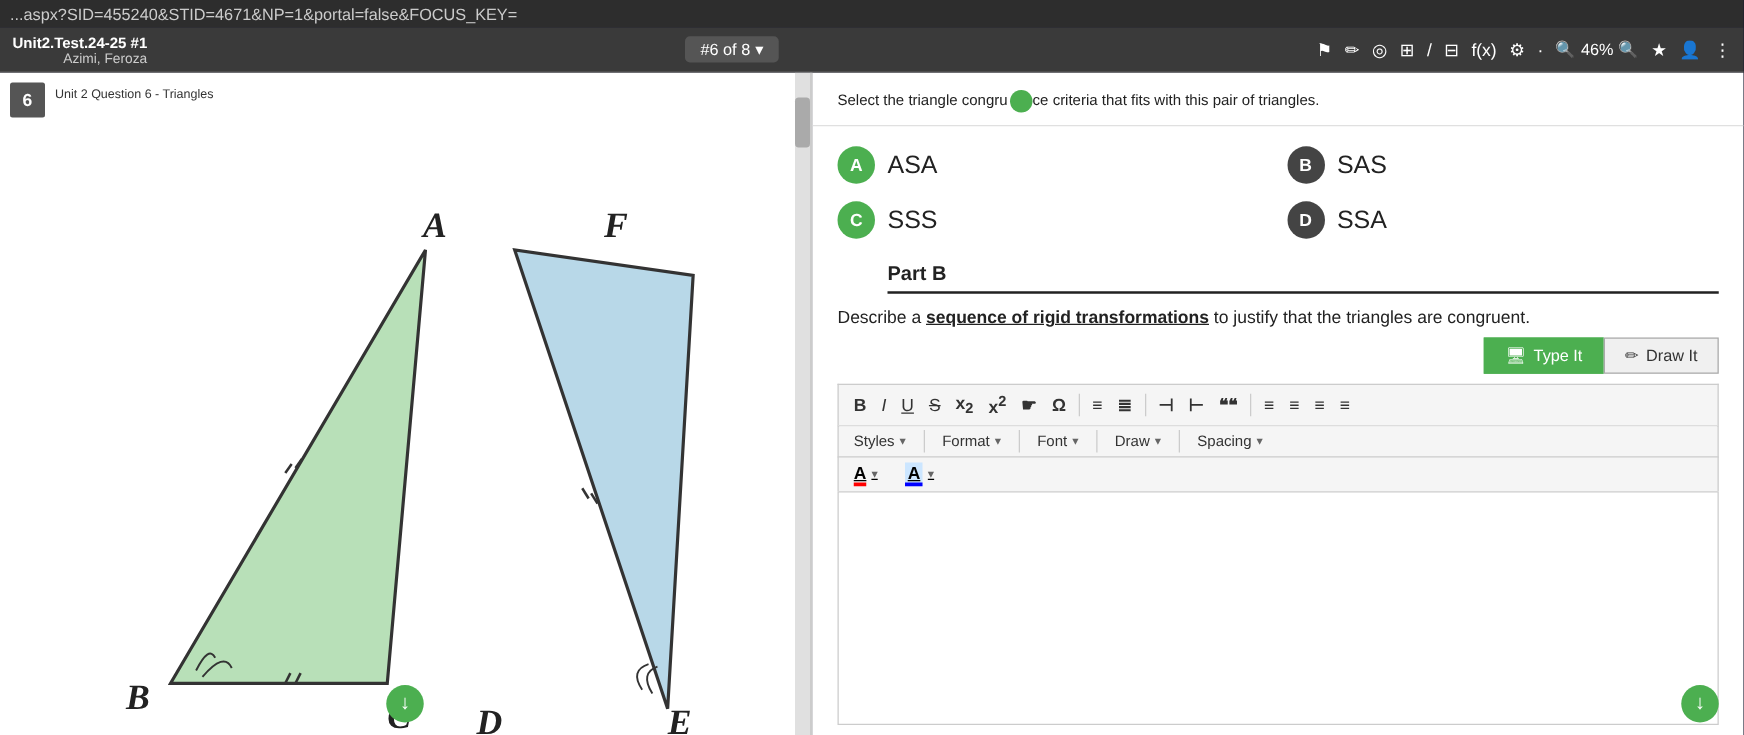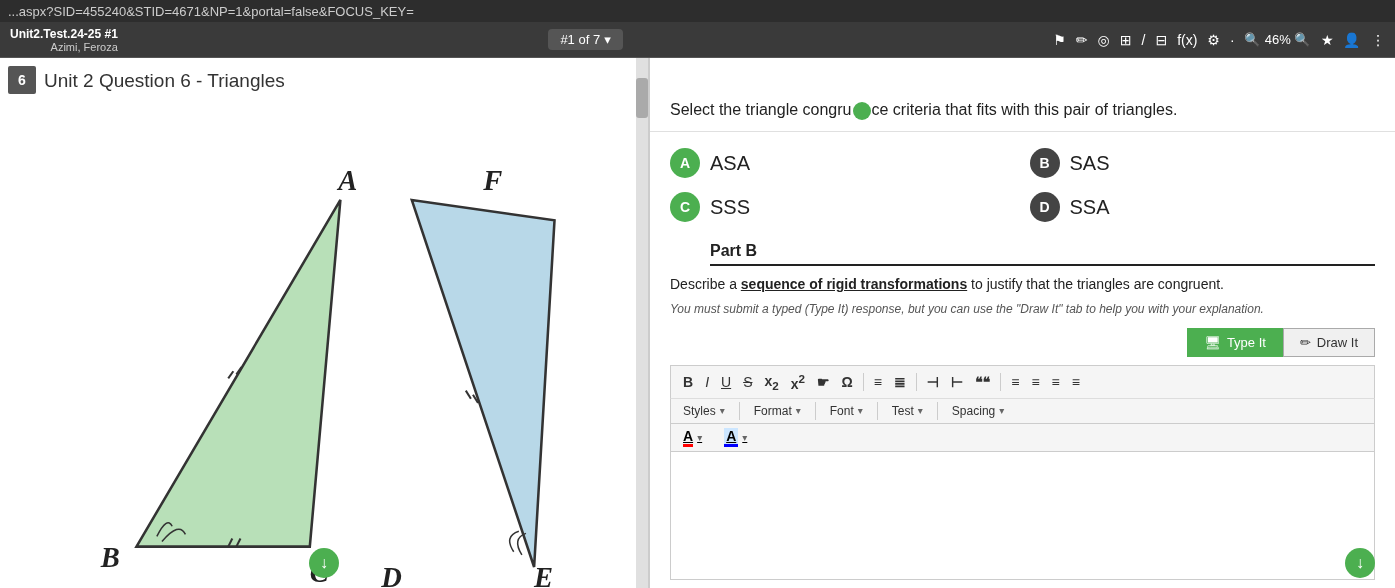--- a/index.html
+++ b/index.html
@@ -122,21 +122,21 @@
       height: 40px;
       background: #aaa;
       border-radius: 3px;
       position: absolute;
       top: 20px;
     }
     .question-label {
       position: absolute;
       top: 12px;
       left: 44px;
-      font-size: 19px;
+      font-size: 10px;
       color: #333;
       font-weight: normal;
     }
 
     
     .diagram-svg {
       position: absolute;
       top: 40px;
       left: 10px;
       width: 620px;
@@ -148,25 +148,24 @@
       flex: 1;
       background: #fff;
       display: flex;
       flex-direction: column;
       overflow: hidden;
       position: relative;
     }
 
     .question-text {
       padding: 14px 20px 10px 20px;
-      font-size: 16px;
+      font-size: 12px;
       color: #222;
       line-height: 1.4;
       border-bottom: 1px solid #e0e0e0;
-      margin-top: 27px;
     }
 
     
     .options-grid {
       display: grid;
       grid-template-columns: 1fr 1fr;
       gap: 14px;
       padding: 16px 20px;
     }
     .option {
@@ -397,21 +396,21 @@
   <span>...aspx?SID=455240&amp;STID=4671&amp;NP=1&amp;portal=false&amp;FOCUS_KEY=</span>
 </div>
 
 <div class="header">
   <div class="header-left">
     <span class="header-title">Unit2.Test.24-25 #1</span>
     <span class="header-subtitle">Azimi, Feroza</span>
   </div>
   <div class="header-center">
     <div class="question-badge">
-      <span>#1 of 7</span>
+      <span>#6 of 8</span>
       <span>▾</span>
     </div>
   </div>
   <div class="header-right">
     <span>⚑</span>
     <span>✏</span>
     <span>◎</span>
     <span>⊞</span>
     <span>/</span>
     <span>⊟</span>
@@ -497,21 +496,20 @@
       </div>
     </div>
 
     <div class="part-b-section">
       <div class="part-b-header">Part B</div>
 
       <div class="part-b-desc">
         <span>Describe a </span><strong>sequence of rigid transformations</strong><span> to justify that the triangles are congruent.</span>
       </div>
 
-      <div class="part-b-note">You must submit a typed (Type It) response, but you can use the "Draw It" tab to help you with your explanation.</div>
 
       <div class="tab-buttons">
         <button class="tab-btn active">
           <span>🖥</span>
           <span>Type It</span>
         </button>
         <button class="tab-btn inactive">
           <span>✏</span>
           <span>Draw It</span>
         </button>
@@ -550,21 +548,21 @@
           <span>Format</span>
           <span class="dropdown-arrow">▾</span>
         </div>
         <div class="toolbar-separator"></div>
         <div class="toolbar-dropdown">
           <span>Font</span>
           <span class="dropdown-arrow">▾</span>
         </div>
         <div class="toolbar-separator"></div>
         <div class="toolbar-dropdown">
-          <span>Test</span>
+          <span>Draw</span>
           <span class="dropdown-arrow">▾</span>
         </div>
         <div class="toolbar-separator"></div>
         <div class="toolbar-dropdown">
           <span>Spacing</span>
           <span class="dropdown-arrow">▾</span>
         </div>
       </div>
 
       <div class="toolbar-colors">

